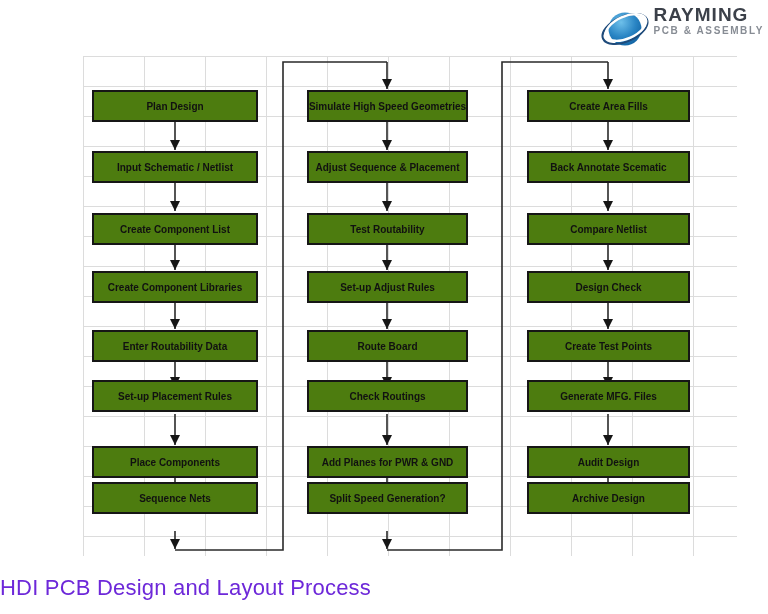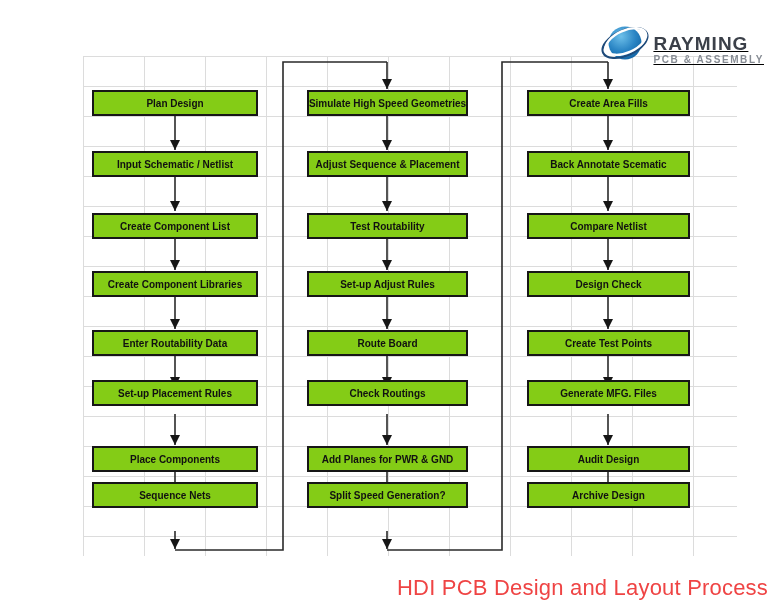--- a/index.html
+++ b/index.html
@@ -13,40 +13,40 @@
     position:absolute;left:83px;top:56px;width:654px;height:500px;
     background-image:
       repeating-linear-gradient(to right,#dcdcdc 0,#dcdcdc 1px,transparent 1px,transparent 61px),
       repeating-linear-gradient(to bottom,#dcdcdc 0,#dcdcdc 1px,transparent 1px,transparent 30px);
     z-index:0;
   }
   
   svg.flowlines{position:absolute;left:0;top:0;z-index:1;pointer-events:none;}
   
   .step{
-    position:absolute;height:26px;box-sizing:border-box;
-    background:#84cc16;border:2px solid #161616;
+    position:absolute;height:32px;box-sizing:border-box;
+    background:#4d7c0f;border:2px solid #161616;
     display:flex;align-items:center;justify-content:center;
     font-size:10px;font-weight:700;color:#111;white-space:nowrap;
     z-index:2;
   }
   .c1{left:92px;width:166px;}
   .c2{left:307px;width:161px;text-align:center;}
   .c3{left:527px;width:163px;}
   .r0{top:90px}.r1{top:151px}.r2{top:213px}.r3{top:271px}
   .r4{top:330px}.r5{top:380px}.r6{top:446px}.r7{top:482px}
 
   .title{
-    position:absolute;left:0;top:575px;width:768px;text-align:right;
-    font-size:22px;font-weight:500;color:#ef4444;letter-spacing:0.2px;
+    position:absolute;left:0;top:575px;width:768px;text-align:left;
+    font-size:22px;font-weight:500;color:#6d28d9;letter-spacing:0.2px;
     z-index:2;
   }
   
   .logo{
-    position:absolute;top:19px;right:4px;display:flex;align-items:flex-end;z-index:3;text-decoration:underline;
+    position:absolute;top:5px;right:4px;display:flex;align-items:flex-start;z-index:3;
   }
   .logo .mark{width:50px;height:46px;}
   .logo .text{display:flex;flex-direction:column;margin-left:4px;}
   .logo .brand{
     font-size:19px;font-weight:700;color:#3b4049;letter-spacing:1px;line-height:20px;
   }
   .logo .tagline{
     font-size:10px;font-weight:700;color:#878c94;letter-spacing:1.6px;line-height:11px;
   }
 </style>

